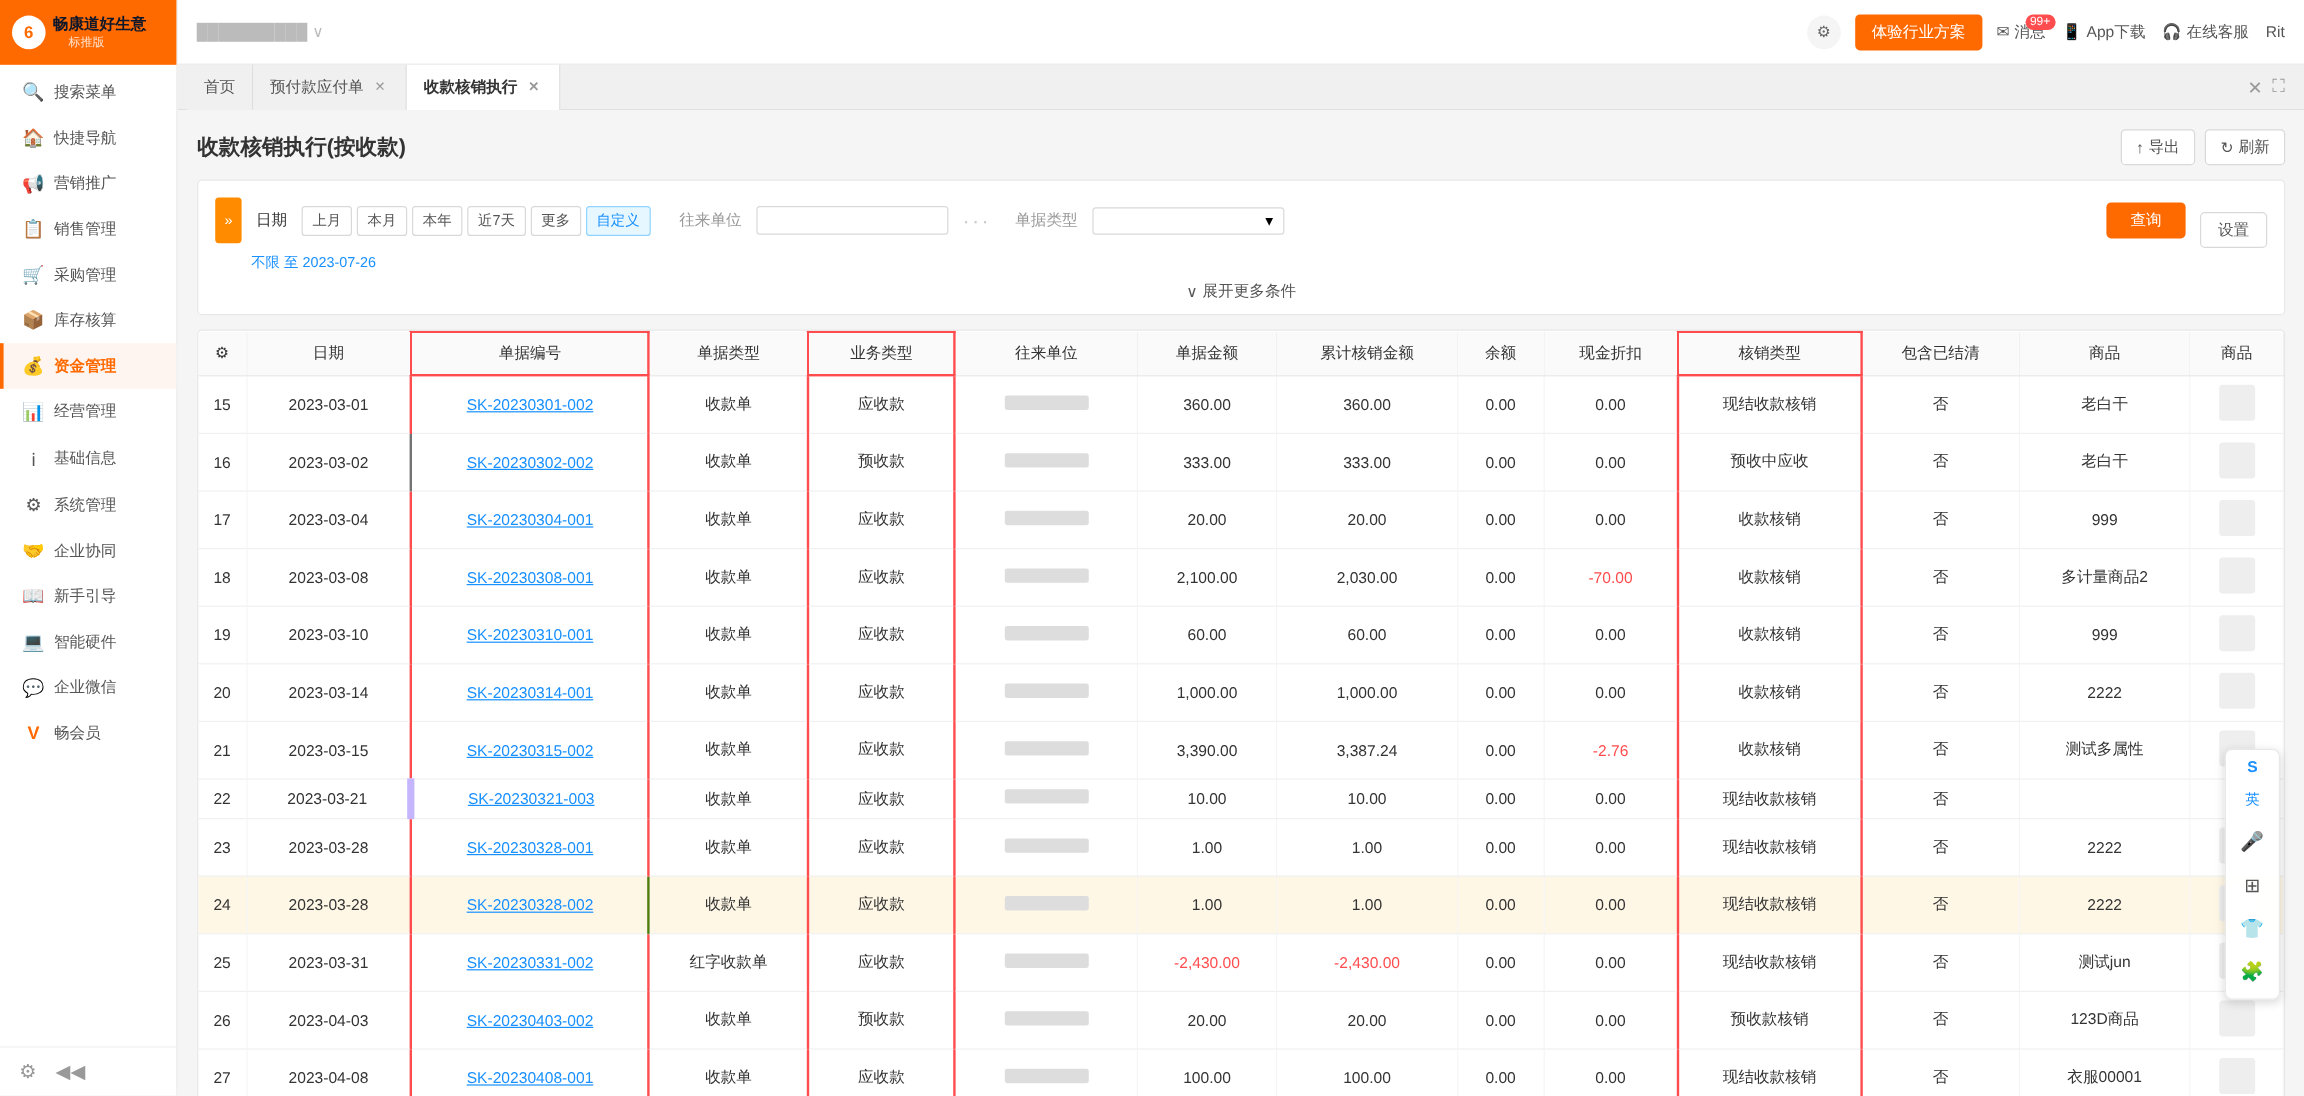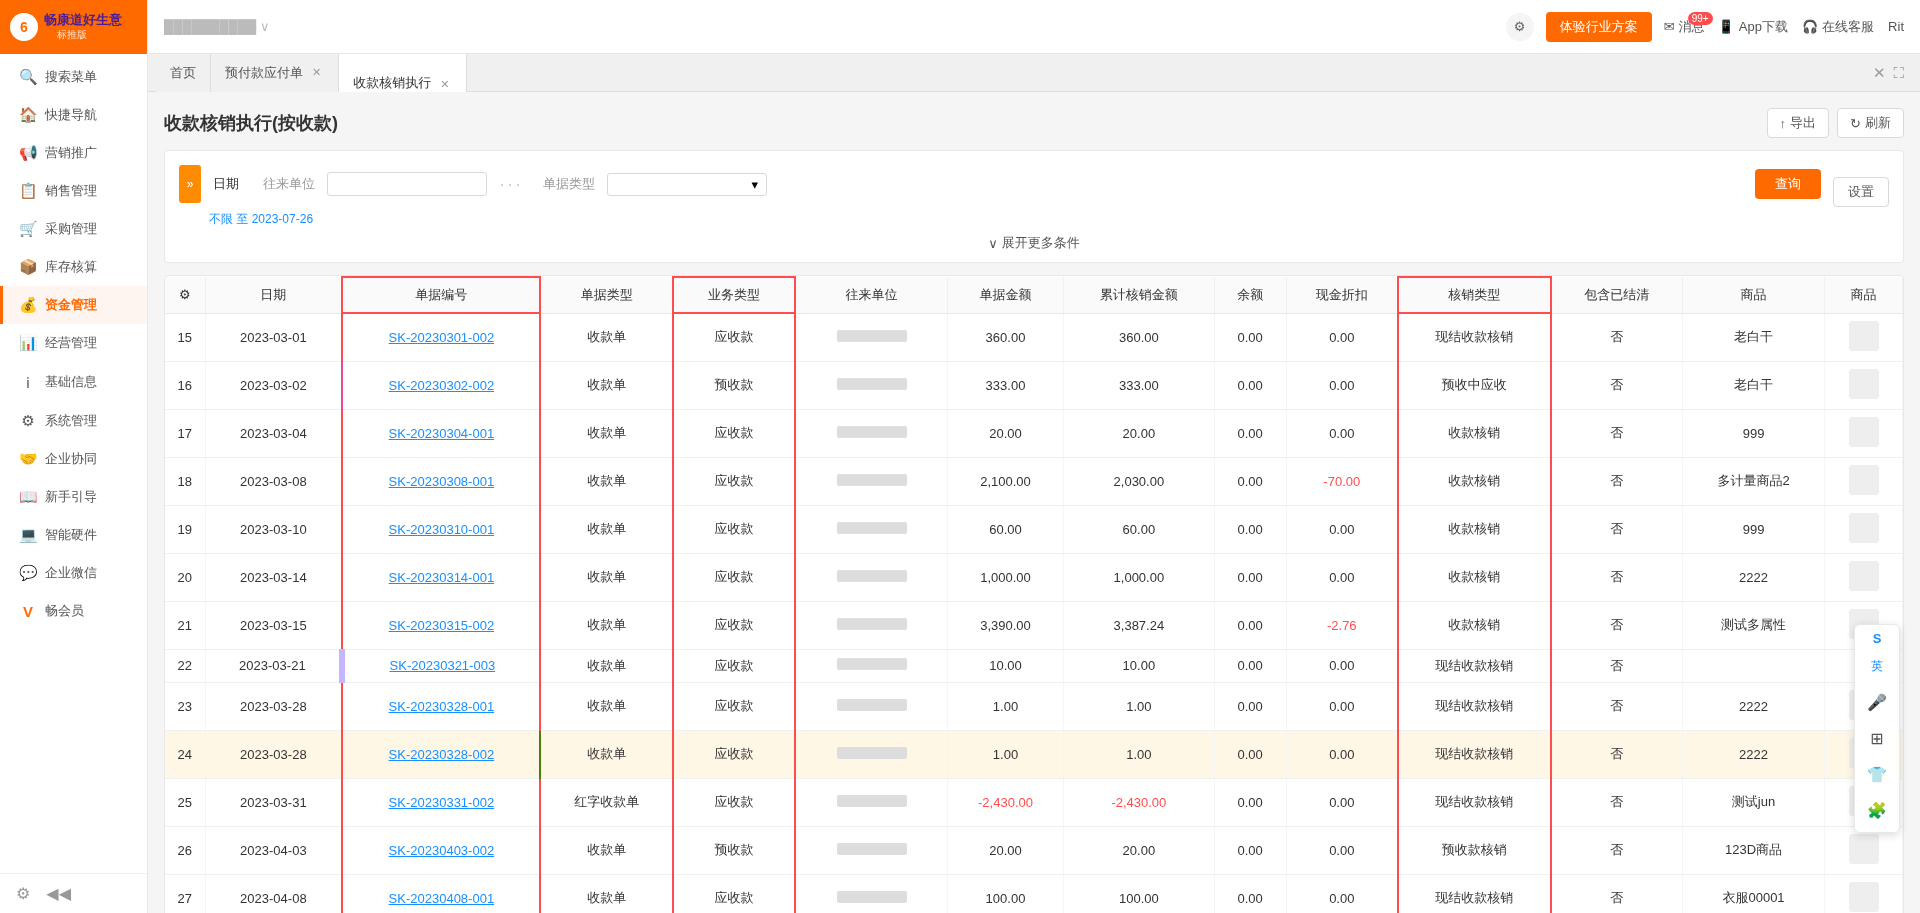--- a/index.html
+++ b/index.html
@@ -23,21 +23,21 @@
       gap: 6px;
       height: 54px;
     }
     .sidebar-logo-icon {
       width: 28px; height: 28px;
       background: #fff;
       border-radius: 50%;
       display: flex; align-items: center; justify-content: center;
       color: #ff6a00; font-weight: bold; font-size: 14px;
     }
-    .sidebar-logo-text { font-size: 13px; color: #4c1d95; font-weight: bold; line-height: 1.3; }
+    .sidebar-logo-text { font-size: 13px; color: #0f172a; font-weight: bold; line-height: 1.3; }
     .sidebar-logo-sub { font-size: 10px; color: rgba(255,255,255,0.8); margin-left: 13px; }
     .sidebar-menu { flex: 1; overflow-y: auto; padding: 4px 0; }
     .sidebar-item {
       display: flex; align-items: center; gap: 8px;
       padding: 10px 16px;
       cursor: pointer;
       color: #555;
       border-left: 3px solid transparent;
     }
     .sidebar-item.active { background: #fff5f0; color: #ff6a00; border-left: 3px solid #ff6a00; font-weight: bold; }
@@ -85,21 +85,21 @@
     .tab {
       display: flex; align-items: center; gap: 6px;
       padding: 0 14px;
       height: 38px;
       cursor: pointer;
       color: #555;
       border-right: 1px solid #ddd;
       background: #f0f0f0;
       font-size: 13px;
     }
-    .tab.active { background: #fff; color: #333; font-weight: 400; align-items: flex-end; }
+    .tab.active { background: #fff; color: #333; font-weight: 700; }
     .tab-close { font-size: 11px; color: #999; padding: 1px 3px; border-radius: 3px; }
     .tabbar-actions { margin-left: auto; display: flex; align-items: center; gap: 8px; padding-right: 8px; }
     .tabbar-icon-btn { color: #999; cursor: pointer; font-size: 15px; }
 
     
     .page-content { flex: 1; overflow: auto; padding: 16px; background: #f5f5f5; }
     .page-header {
       display: flex; align-items: center; justify-content: space-between;
       margin-bottom: 12px;
     }
@@ -359,20 +359,28 @@
         </button>
       </div>
     </div>
 
     <div class="filter-bar">
       <div class="filter-row">
 
         <button class="expand-arrow">»</button>
 
         <span class="filter-label">日期</span>
+        <div class="filter-btns">
+          <button class="filter-btn">上月</button>
+          <button class="filter-btn">本月</button>
+          <button class="filter-btn">本年</button>
+          <button class="filter-btn">近7天</button>
+          <button class="filter-btn">更多</button>
+          <button class="filter-btn custom">自定义</button>
+        </div>
 
         <span style="margin-left:12px; color:#999;">往来单位</span>
         <input class="filter-input" style="width: 160px;">
 
         <span style="color:#ccc;font-size:18px;letter-spacing:2px;">···</span>
 
         <span style="margin-left:8px; color:#999;">单据类型</span>
         <div style="display:flex;align-items:center;border:1px solid #d9d9d9;border-radius:3px;padding:3px 8px;width:160px;background:#fff;">
           <span style="flex:1;color:#999;"></span>
           <span>▾</span>
@@ -429,21 +437,21 @@
     <td style="border-left:2px solid #ff4d4f; border-right:2px solid #ff4d4f;">现结收款核销</td>
     <td>否</td>
     <td>老白干</td>
     <td>
       <span style="display:inline-block;width:30px;height:30px;background:#eee;border-radius:3px;"></span>
     </td>
   </tr>
             <tr>
     <td>16</td>
     <td>2023-03-02</td>
-    <td style="border-left:2px solid #ec4899; border-right:2px solid #ff4d4f;">
+    <td style="border-left:2px solid #737373; border-right:2px solid #ff4d4f;">
       <span class="link-cell">SK-20230302-002</span>
     </td>
     <td>收款单</td>
     <td style="border-left:2px solid #ff4d4f; border-right:2px solid #ff4d4f;">预收款</td>
     <td>
       <span style="display:inline-block;width:70px;height:12px;background:#ddd;border-radius:2px;"></span>
     </td>
     <td class="">333.00</td>
     <td class="">333.00</td>
     <td>0.00</td>

